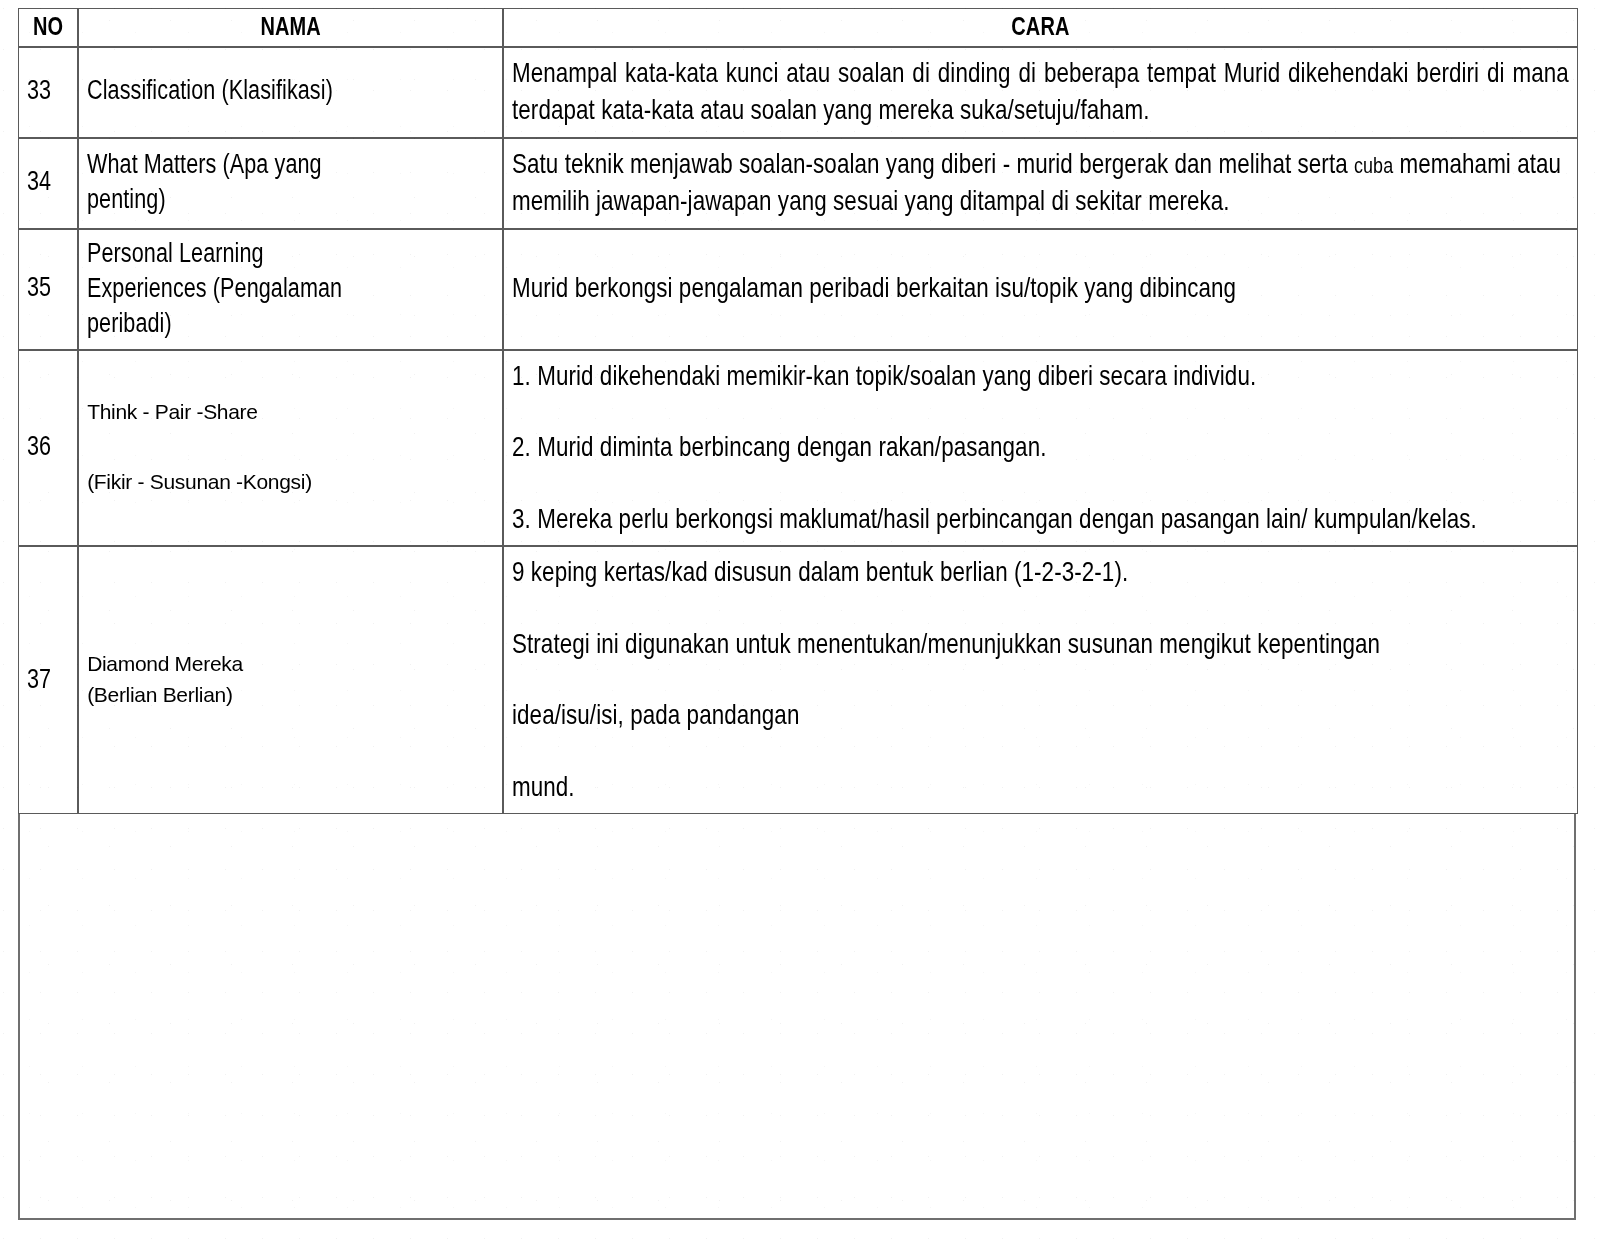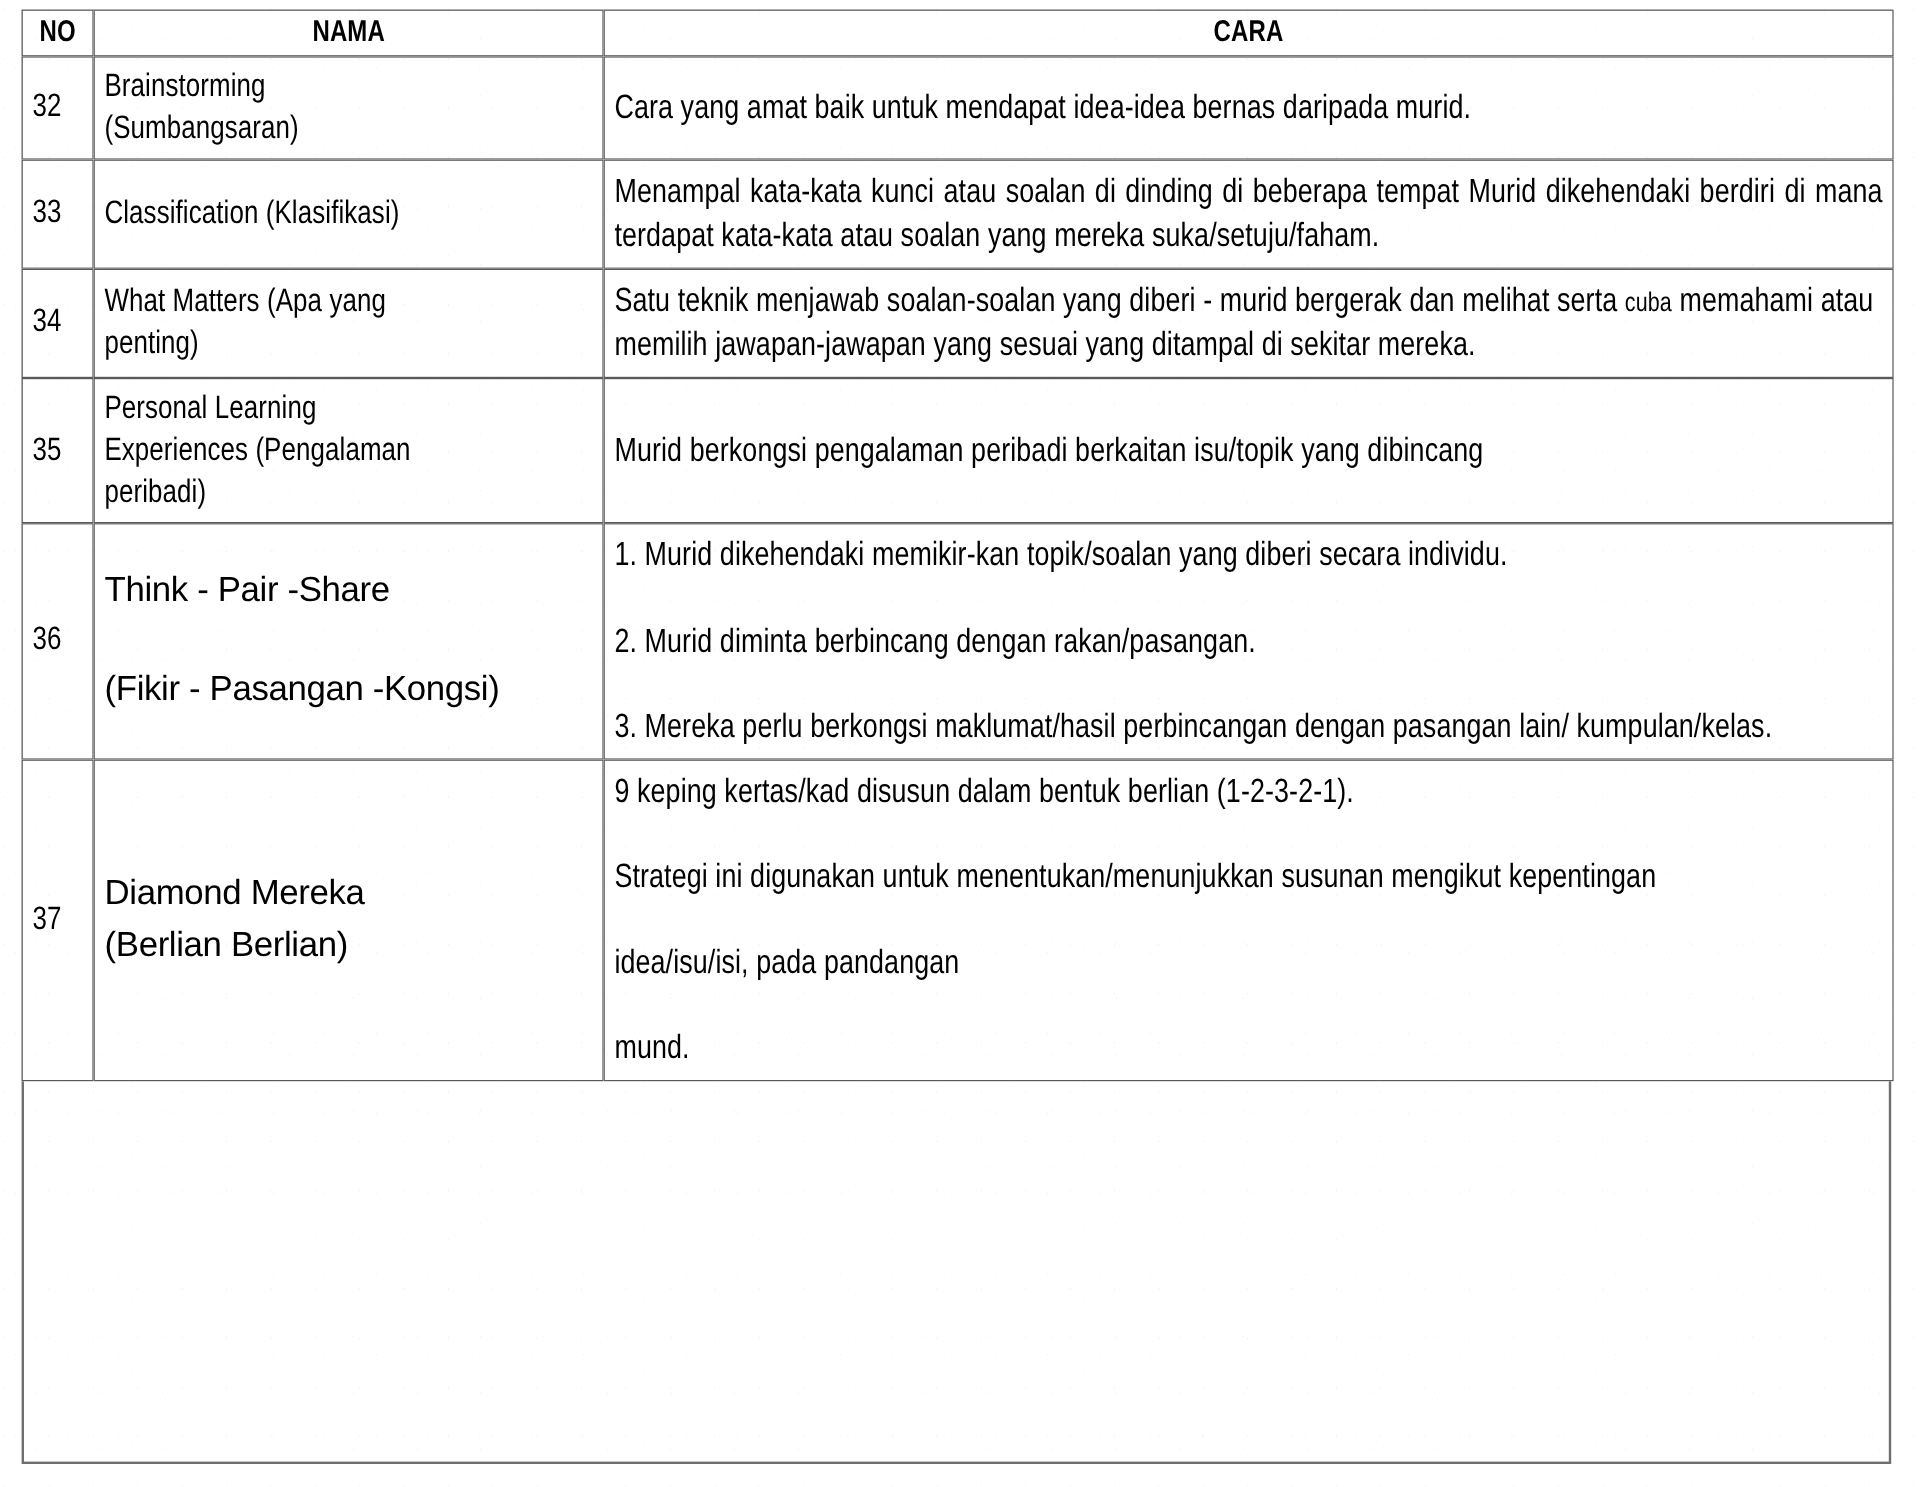--- a/index.html
+++ b/index.html
@@ -77,21 +77,21 @@
     font-family: "Liberation Sans", sans-serif;
     letter-spacing: -0.2px;
   }
 
   .hdr-text  { font-size: 25px; line-height: 1.18; }
   .no-text   { font-size: 27px; line-height: 1.1; }
   .nama-text { font-size: 27px; line-height: 1.30; }
   .cara-text { font-size: 28px; line-height: 1.34; }
 
   
-  .nama-wide { font-size: 29px; line-height: 1.52; letter-spacing: -0.3px; }
+  .nama-wide { font-size: 21px; line-height: 1.52; letter-spacing: -0.3px; }
 
   
   .justify { text-align: justify; text-align-last: left; }
 
   
   .gap-lg { height: 38px; }
   .gap-md { height: 34px; }
 
   
   .row-head .cell { padding-top: 3px; padding-bottom: 4px; }
@@ -137,32 +137,20 @@
         <th class="cell valign-mid">
           <span class="cond hdr-text">NAMA</span>
         </th>
         <th class="cell valign-mid">
           <span class="cond hdr-text">CARA</span>
         </th>
       </tr>
     </thead>
     <tbody>
 
-      <tr>
-        <td class="cell valign-mid">
-          <span class="cond no-text">32</span>
-        </td>
-        <td class="cell valign-mid">
-          <span class="cond nama-text">Brainstorming</span>
-          <span class="cond nama-text">(Sumbangsaran)</span>
-        </td>
-        <td class="cell valign-mid">
-          <span class="cond cara-text">Cara yang amat baik untuk mendapat idea-idea bernas daripada murid.</span>
-        </td>
-      </tr>
 
       <tr>
         <td class="cell valign-mid">
           <span class="cond no-text">33</span>
         </td>
         <td class="cell valign-mid">
           <span class="cond nama-text">Classification (Klasifikasi)</span>
         </td>
         <td class="cell valign-mid">
           <span class="cond cara-text justify">Menampal kata-kata kunci atau soalan di dinding di beberapa tempat Murid dikehendaki berdiri di mana terdapat kata-kata atau soalan yang mereka suka/setuju/faham.</span>
@@ -196,21 +184,21 @@
         </td>
       </tr>
 
       <tr>
         <td class="cell valign-mid">
           <span class="cond no-text">36</span>
         </td>
         <td class="cell valign-mid">
           <div class="wide nama-wide">Think - Pair -Share</div>
           <div class="gap-lg"></div>
-          <div class="wide nama-wide">(Fikir - Pasangan -Kongsi)</div>
+          <div class="wide nama-wide">(Fikir - Susunan -Kongsi)</div>
         </td>
         <td class="cell valign-top">
           <span class="cond cara-text">1. Murid dikehendaki memikir-kan topik/soalan yang diberi secara individu.</span>
           <div class="gap-md"></div>
           <span class="cond cara-text">2. Murid diminta berbincang dengan rakan/pasangan.</span>
           <div class="gap-md"></div>
           <span class="cond cara-text">3. Mereka perlu berkongsi maklumat/hasil perbincangan dengan pasangan lain/ kumpulan/kelas.</span>
         </td>
       </tr>
 

